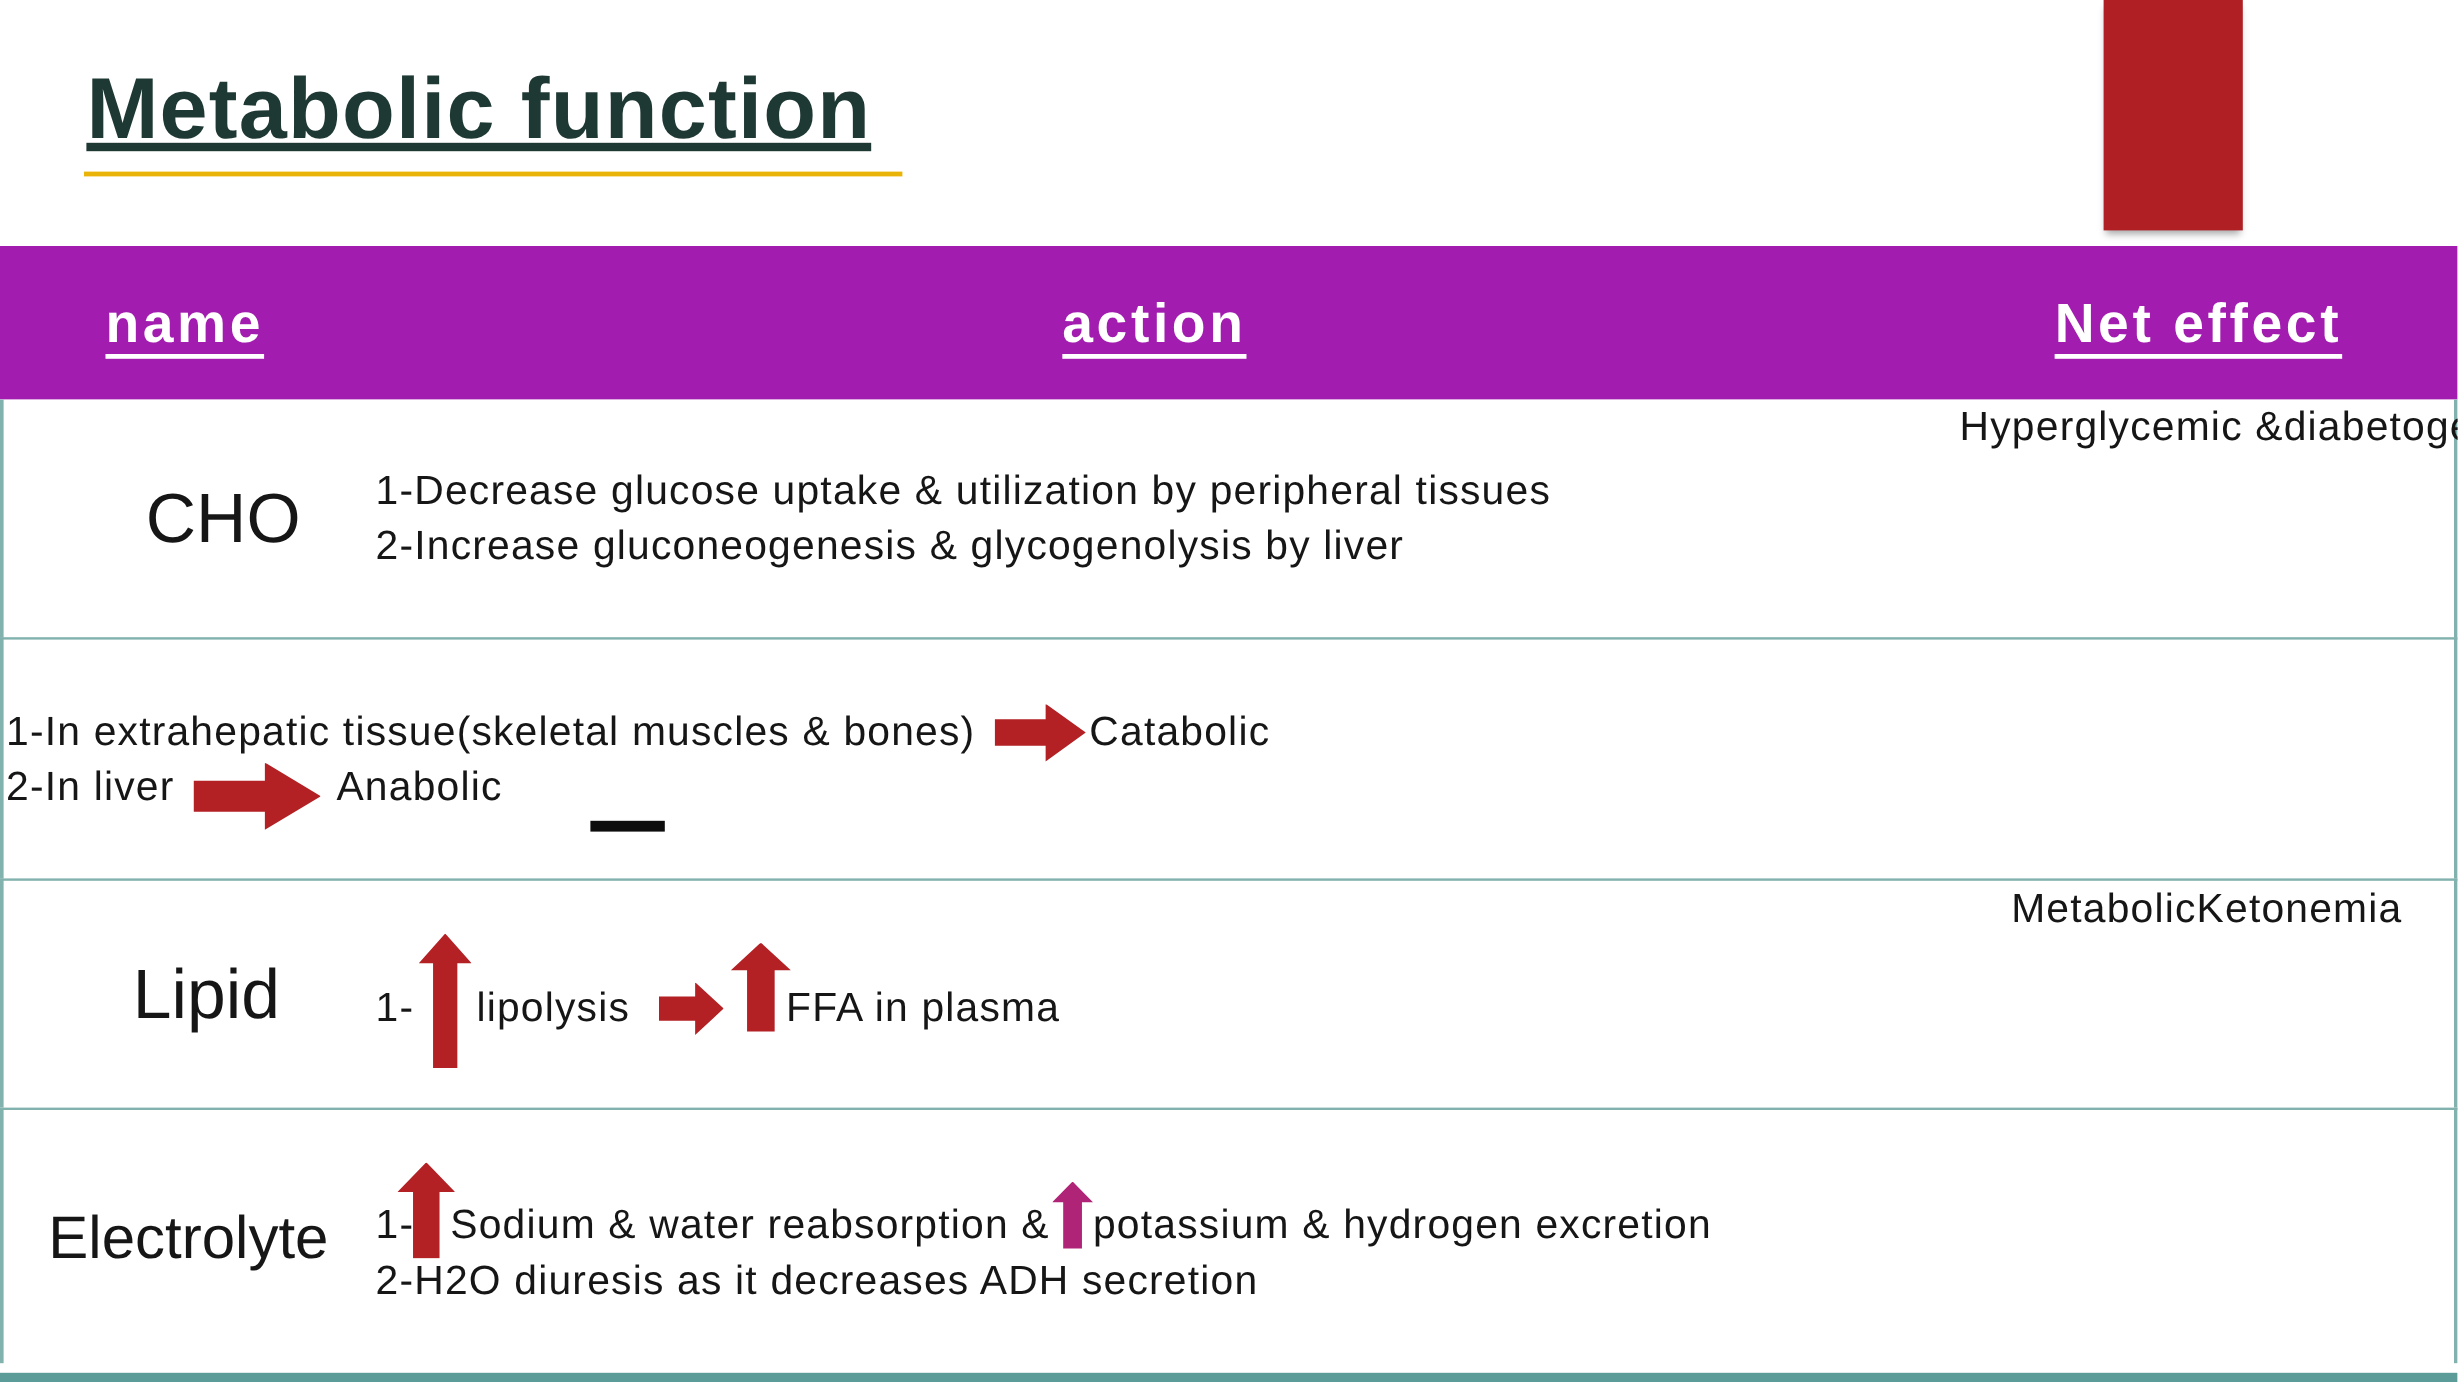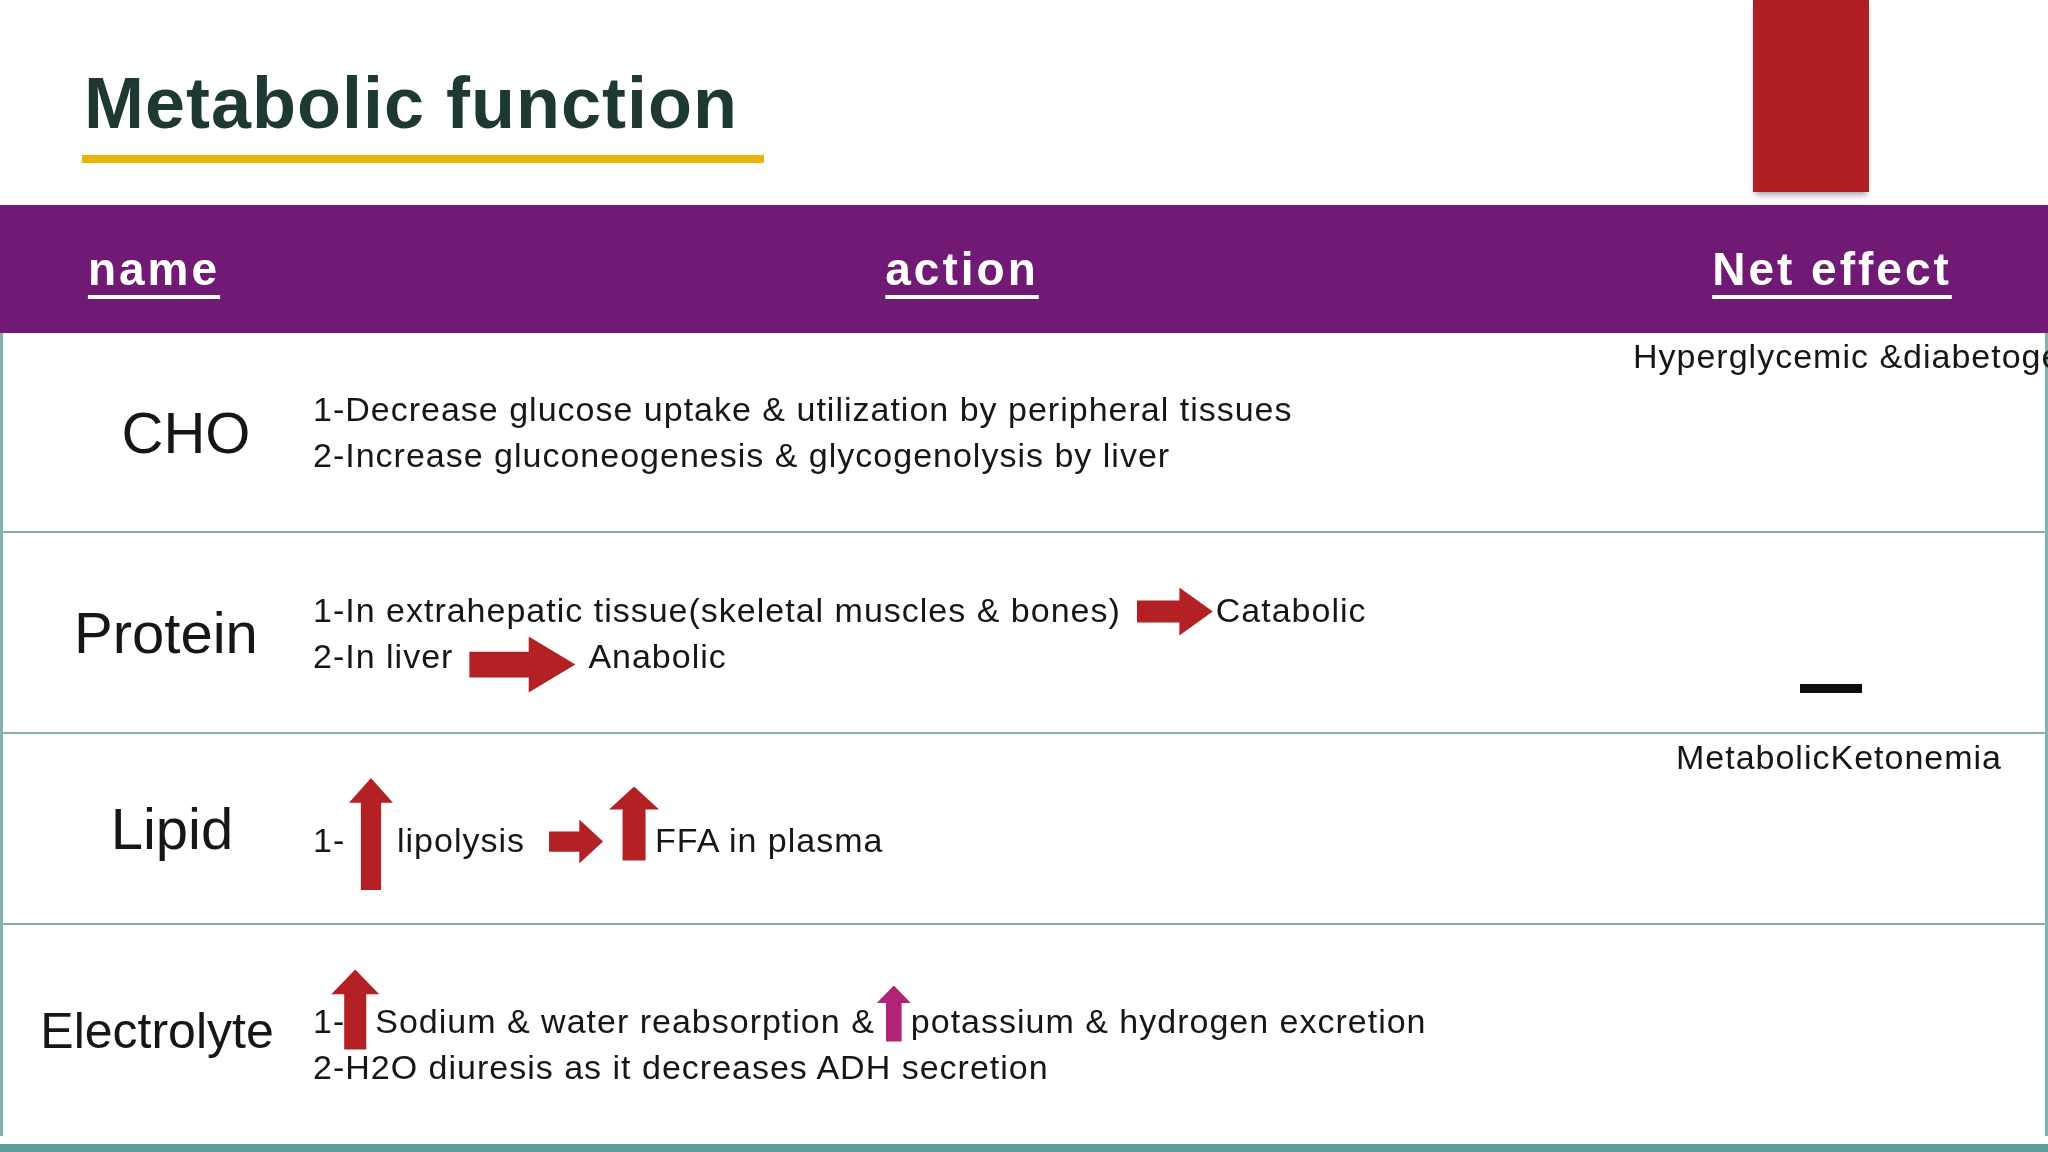--- a/index.html
+++ b/index.html
@@ -4,27 +4,27 @@
 <style>
   html,body{margin:0;padding:0;width:2048px;height:1152px;background:#ffffff;overflow:hidden;
             font-family:"Liberation Sans","DejaVu Sans",sans-serif;}
   .slide{position:relative;width:2048px;height:1152px;background:#fff;}
 
   
   .accent-rect{position:absolute;left:1753px;top:0;width:116px;height:192px;background:#B01F24;
                box-shadow:0 5px 6px -2px rgba(0,0,0,.35);}
 
   
-  .title{position:absolute;left:66px;top:48px;margin:16px;font-size:72px;font-weight:bold;
+  .title{position:absolute;left:66px;top:48px;margin:4px;font-size:72px;font-weight:bold;
          color:#1E3833;letter-spacing:1px;line-height:1.1;
-         border-bottom:8px solid #eab308;padding:0 26px 12px 2px;white-space:nowrap;}
+         border-bottom:4px solid #eab308;padding:0 26px 12px 2px;white-space:nowrap;text-decoration:underline;}
 
   
   .table{position:absolute;left:0;top:205px;width:2048px;}
-  .thead{display:grid;grid-template-columns:308px 1308px 1fr;height:128px;background:#701a75;
+  .thead{display:grid;grid-template-columns:308px 1308px 1fr;height:128px;background:#a21caf;
          align-items:center;}
   .th{color:#fff;font-size:46px;font-weight:bold;letter-spacing:3px;justify-self:center;
       text-decoration:underline;text-decoration-thickness:4px;text-underline-offset:10px;white-space:nowrap;}
 
   .row{display:grid;grid-template-columns:308px 1308px 1fr;background:#fff;box-sizing:border-box;
        border-left:3px solid #82B2AE;border-right:3px solid #82B2AE;}
   .row + .row{border-top:2px solid #82B2AE;}
   .row-cho{height:198px;}
   .row-protein{height:201px;}
   .row-lipid{height:191px;}
@@ -100,21 +100,20 @@
         <div class="line">1-Decrease glucose uptake &amp; utilization by peripheral tissues</div>
         <div class="line">2-Increase gluconeogenesis &amp; glycogenolysis by liver</div>
       </div>
       <div class="net-cell">
         <div class="line">Hyperglycemic &amp;</div>
         <div class="line">diabetogenic</div>
       </div>
     </div>
 
     <div class="row row-protein">
-      <div class="name-cell name-protein">Protein</div>
       <div class="action-cell">
         <div class="line">
           <span>1-In extrahepatic tissue(skeletal muscles &amp; bones)</span><span class="arrow-right ar-cat"></span><span>Catabolic</span>
         </div>
         <div class="line">
           <span>2-In liver</span><span class="arrow-right ar-ana"></span><span>Anabolic</span>
         </div>
       </div>
       <div class="net-cell">
         <div class="dash-bar"></div>

